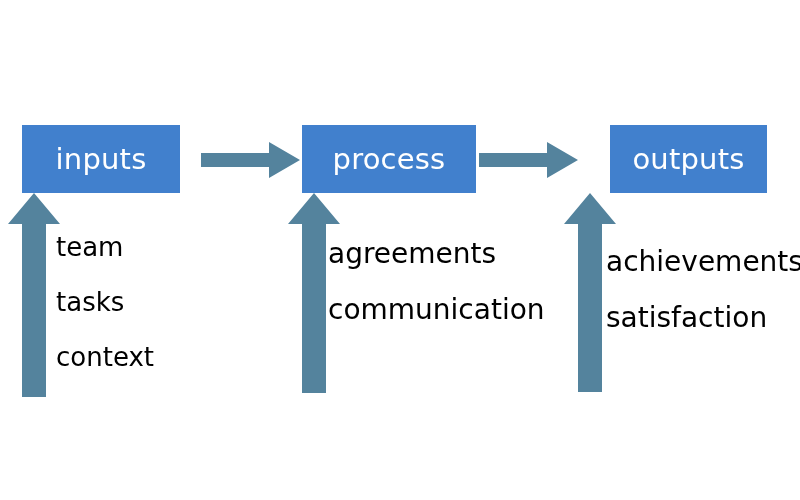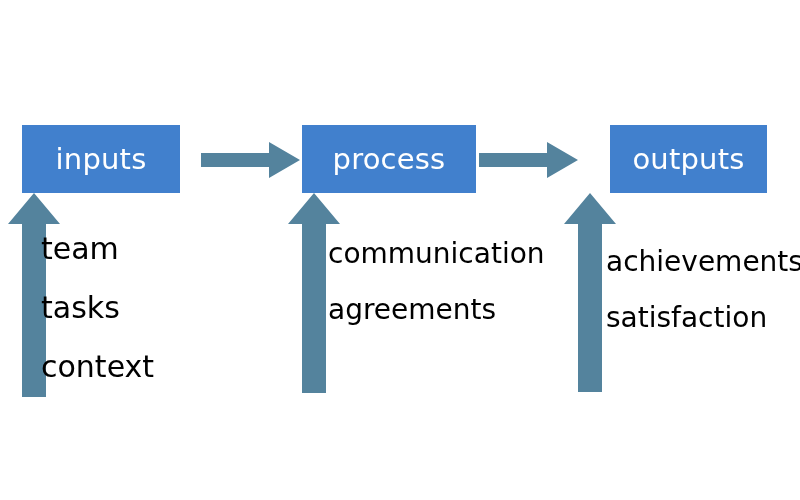--- a/index.html
+++ b/index.html
@@ -48,21 +48,21 @@
     flex-direction: column;
     font-family: "DejaVu Sans", sans-serif;
     color: #000000;
     line-height: 1.0;
   }
   .detail-item {
     white-space: nowrap;
     color: #000000;
   }
   
-  .col-1 { left: 41px; top: 234px; font-size: 30px; }
+  .col-1 { left: 56px; top: 234px; font-size: 26px; }
   .col-1 .detail-item { margin-bottom: 29px; }
   .col-2 { left: 328px; top: 240px; font-size: 28px; }
   .col-2 .detail-item { margin-bottom: 28px; }
   .col-3 { left: 606px; top: 248px; font-size: 28px; }
   .col-3 .detail-item { margin-bottom: 28px; }
   .detail-item:last-child { margin-bottom: 0; }
 </style>
 </head>
 <body>
 
@@ -110,22 +110,22 @@
     <span class="node-label">outputs</span>
   </div>
 
   <div class="detail-group col-1">
     <span class="detail-item">team</span>
     <span class="detail-item">tasks</span>
     <span class="detail-item">context</span>
   </div>
 
   <div class="detail-group col-2">
+    <span class="detail-item">agreements</span>
     <span class="detail-item">communication</span>
-    <span class="detail-item">agreements</span>
   </div>
 
   <div class="detail-group col-3">
     <span class="detail-item">achievements</span>
     <span class="detail-item">satisfaction</span>
   </div>
 
 </div>
 
 </body></html>

